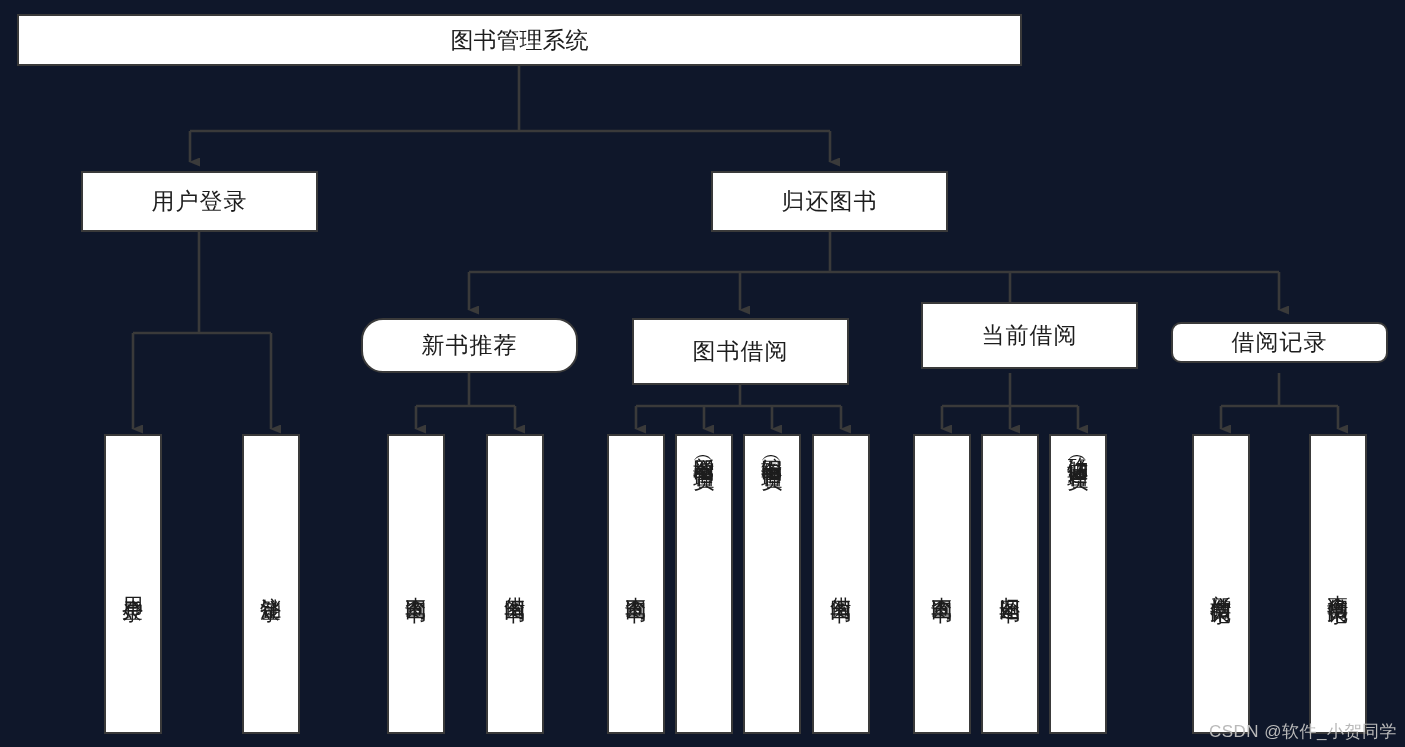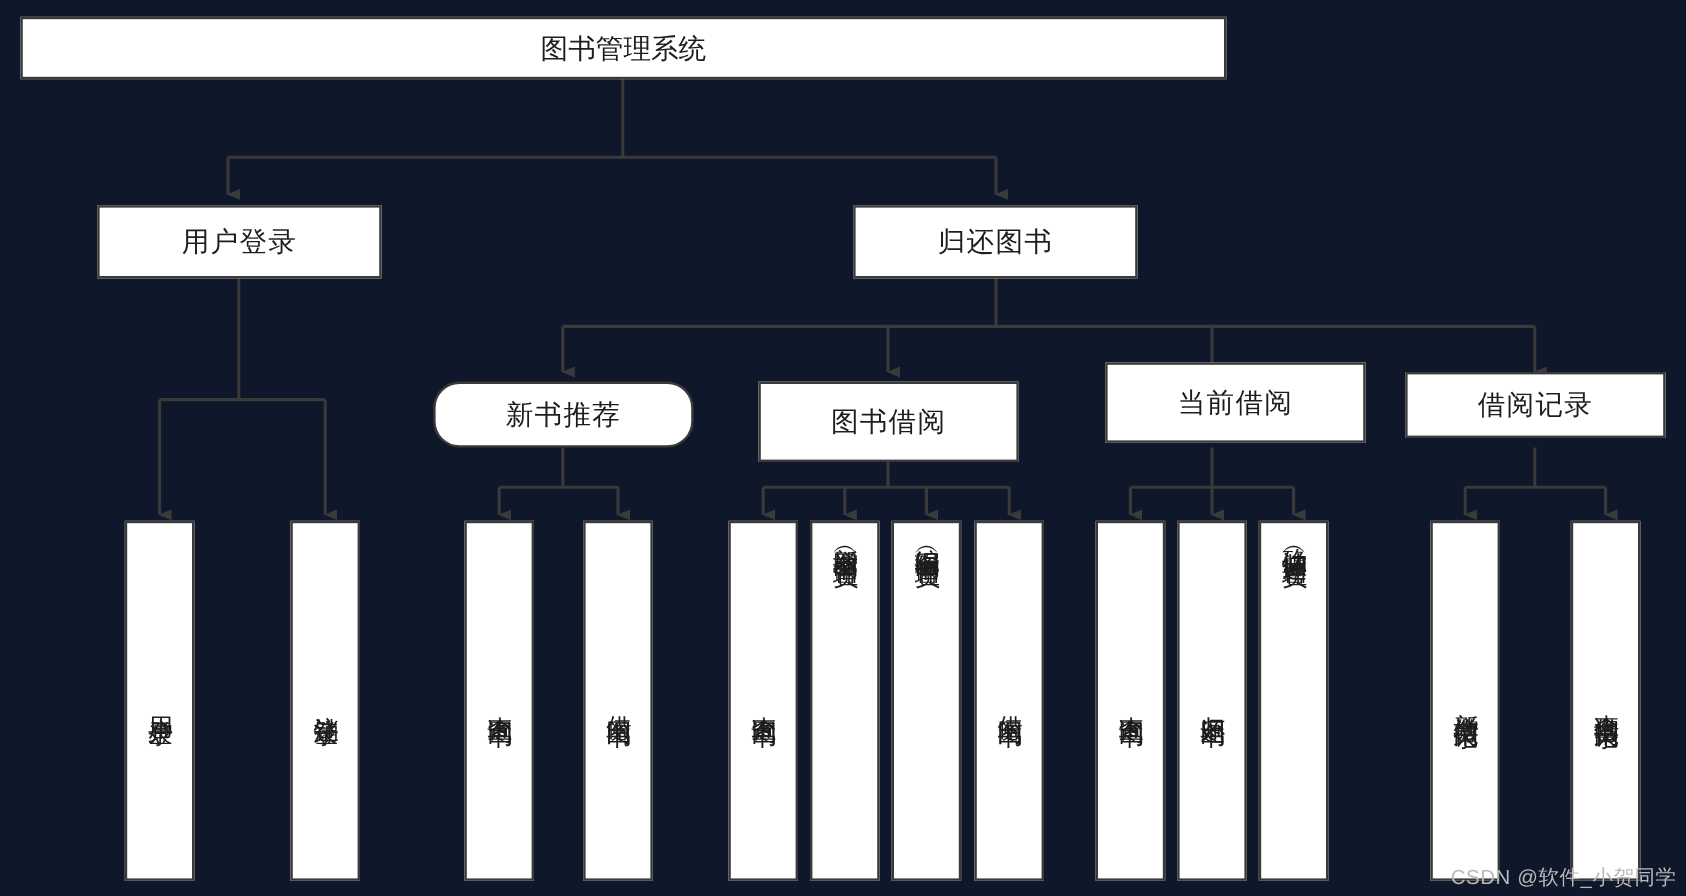--- a/index.html
+++ b/index.html
@@ -153,21 +153,21 @@
 
   <div class="node h" style="left:361px; top:318px; width:217px; height:55px;border-radius:22px;">
     <span>新书推荐</span>
   </div>
   <div class="node h" style="left:632px; top:318px; width:217px; height:67px;">
     <span>图书借阅</span>
   </div>
   <div class="node h" style="left:901px; top:302px; width:217px; height:67px;margin-left:20px;">
     <span>当前借阅</span>
   </div>
-  <div class="node h" style="left:1171px; top:310px; width:217px; height:55px;">
+  <div class="node h" style="left:1171px; top:322px; width:217px; height:41px;border-radius:10px;">
     <span>借阅记录</span>
   </div>
 
   <div class="node v" style="left:104px; top:434px; width:58px; height:300px;">
     <span class="vcenter">
       <span class="vtext">用户登录</span>
     </span>
   </div>
   <div class="node v" style="left:242px; top:434px; width:58px; height:300px;">
     <span class="vcenter">

